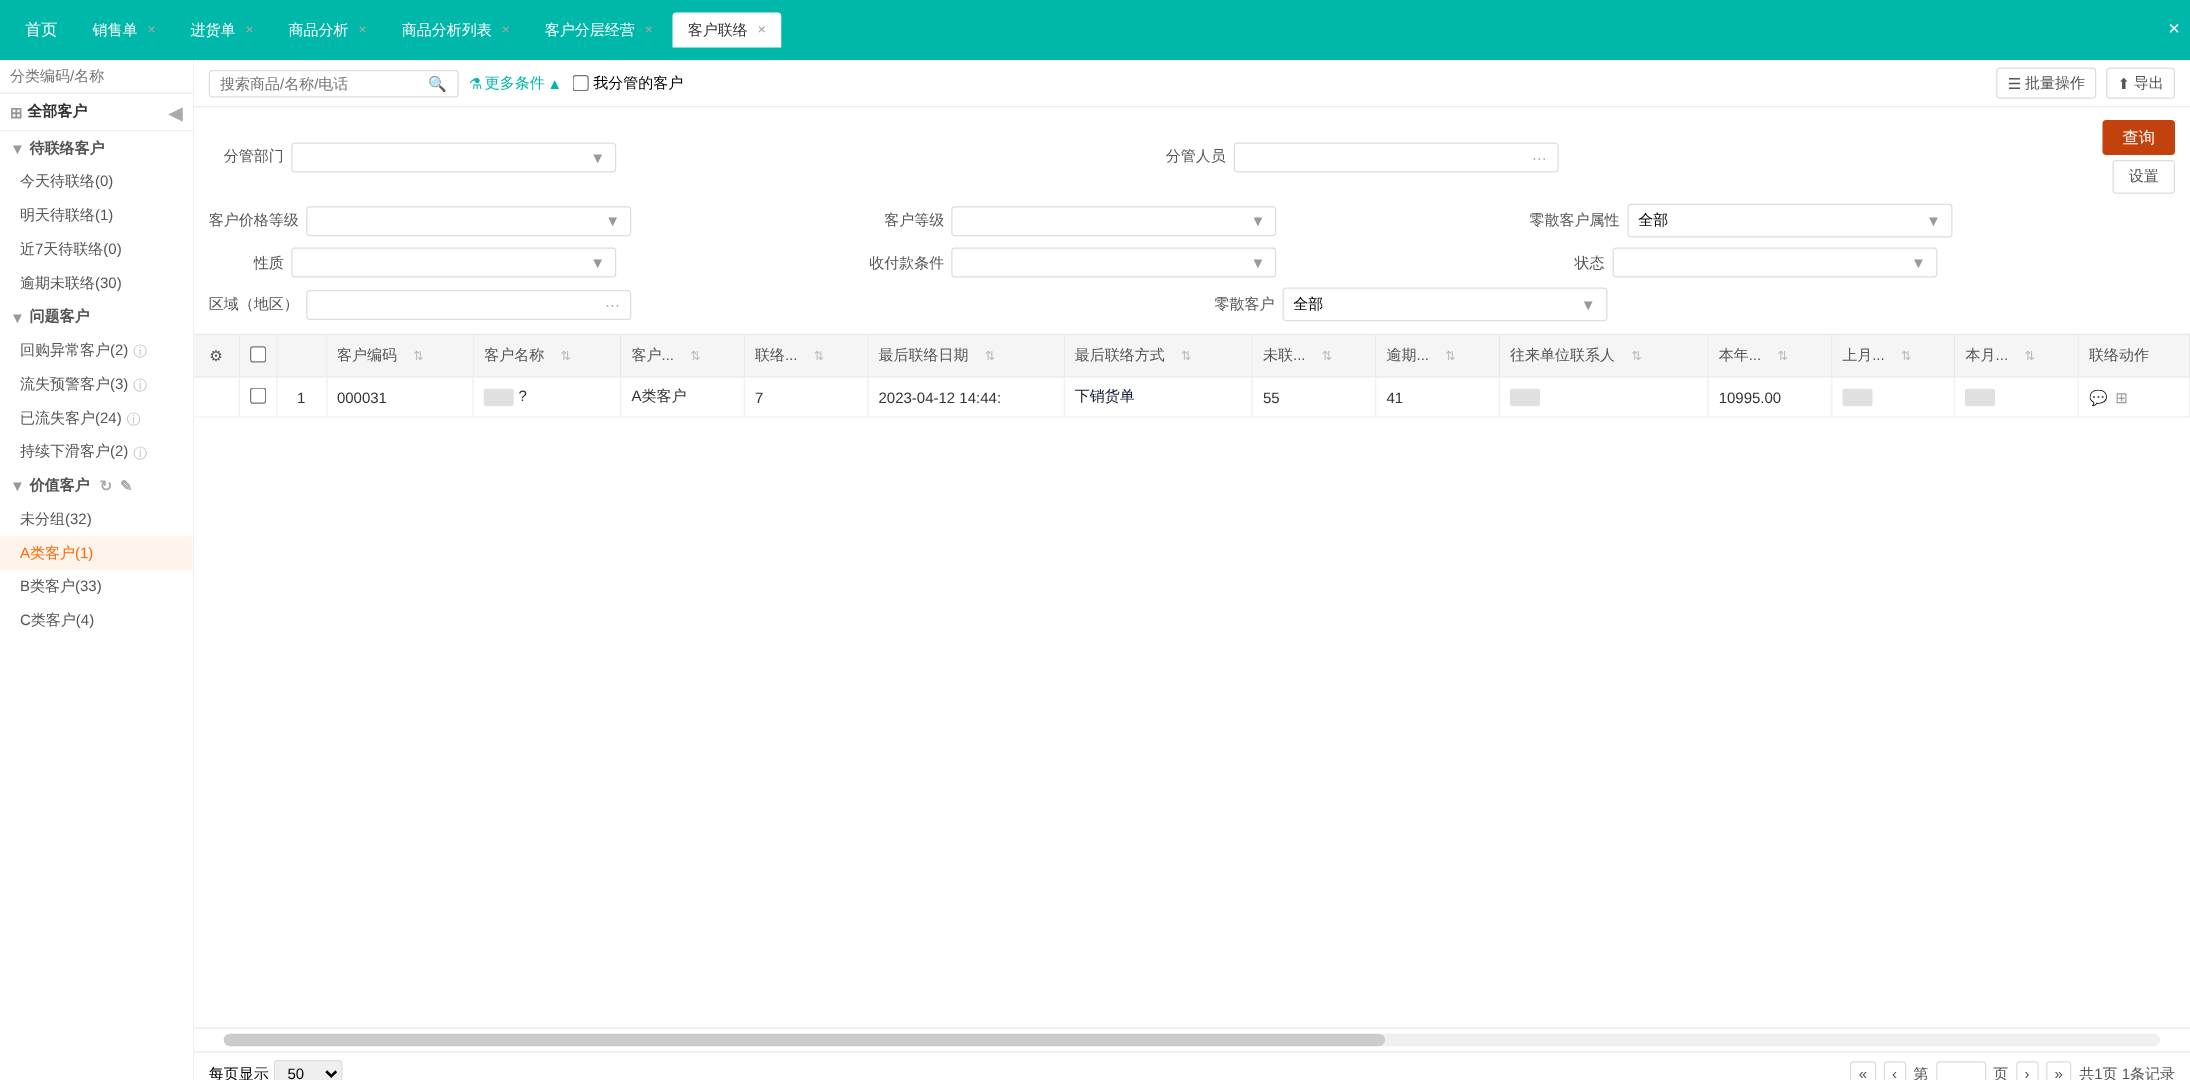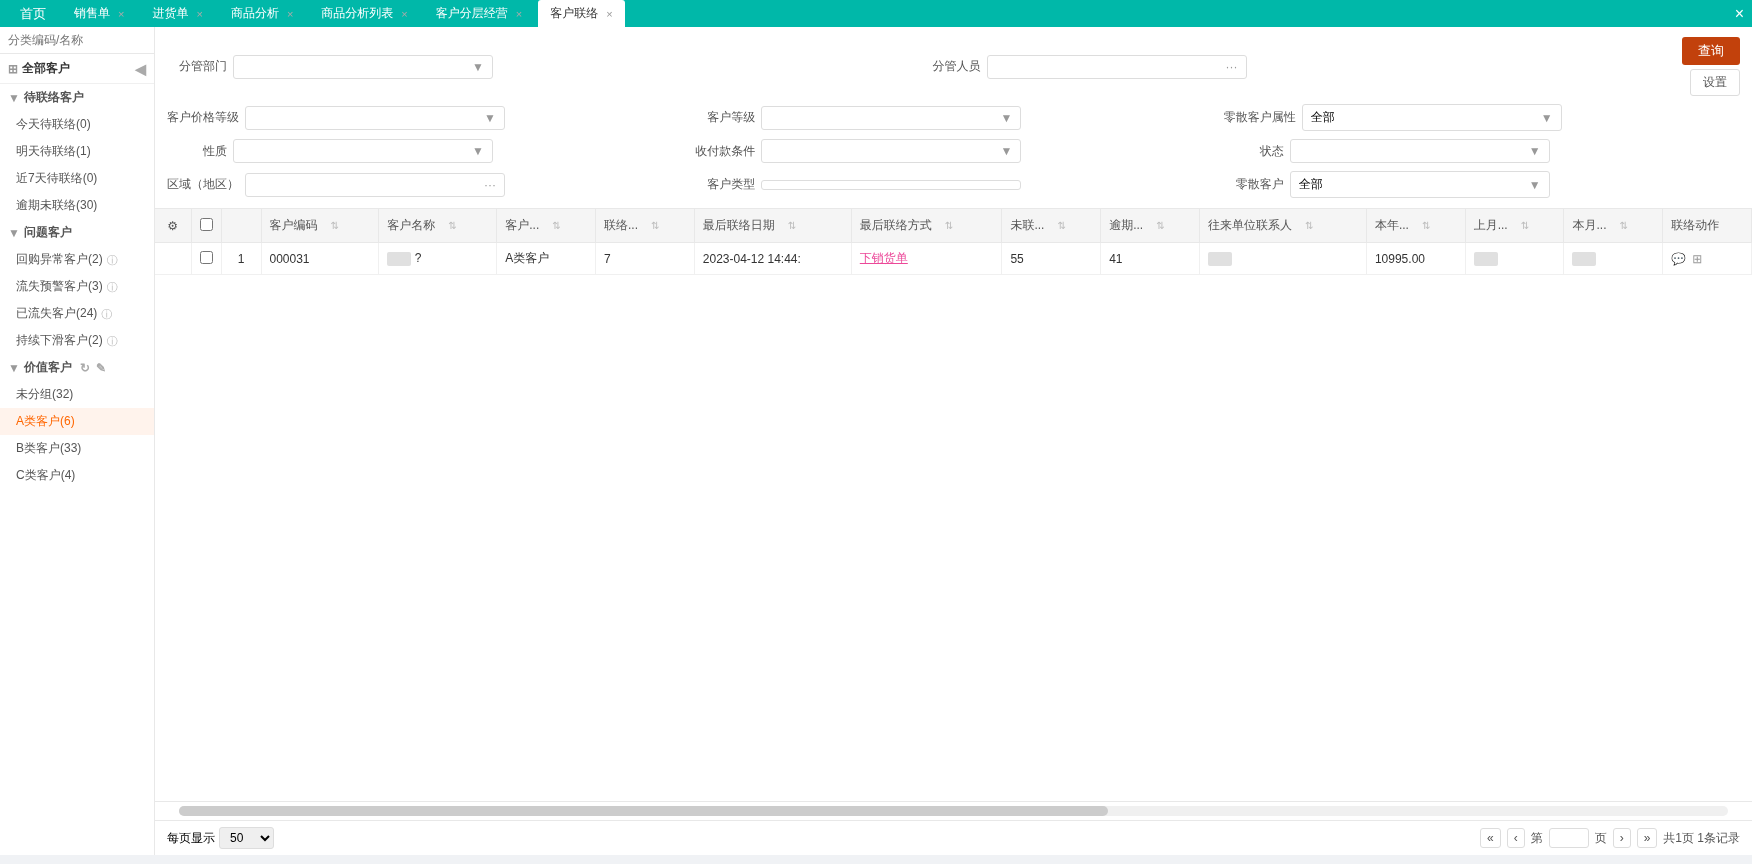--- a/index.html
+++ b/index.html
@@ -1,19 +1,19 @@
 <!DOCTYPE html>
 <html><head>
   <meta charset="utf-8">
   <style>
     * { box-sizing: border-box; margin: 0; padding: 0; font-family: "Microsoft YaHei", Arial, sans-serif; font-size: 12px; }
     body { background: #f0f2f5; width: 1752px; height: 864px; overflow: hidden; }
 
     
-    .top-nav { display: flex; align-items: center; background: #00b8a9; height: 27px; padding: 0 8px; gap: 4px; }
+    .top-nav { display: flex; align-items: center; background: #00b8a9; height: 48px; padding: 0 8px; gap: 4px; }
     .nav-tab { display: flex; align-items: center; padding: 0 12px; height: 28px; color: #fff; cursor: pointer; border-radius: 3px 3px 0 0; font-size: 13px; gap: 4px; }
     .nav-tab.active { background: #fff; color: #333; border-radius: 3px 3px 0 0; }
     .nav-tab .close-x { font-size: 11px; color: #aaa; margin-left: 4px; }
     .nav-tab.active .close-x { color: #999; }
     .nav-home { color: #fff; font-size: 13px; padding: 0 12px; height: 28px; display: flex; align-items: center; cursor: pointer; }
     .top-nav-close { margin-left: auto; color: #fff; cursor: pointer; font-size: 16px; }
 
     
     .main-layout { display: flex; height: calc(864px - 36px); }
 
@@ -52,21 +52,21 @@
 
     
     .table-area { flex: 1; overflow: auto; }
     table { width: 100%; border-collapse: collapse; font-size: 12px; }
     thead tr { background: #f5f5f5; }
     th { padding: 8px 8px; border-bottom: 1px solid #e8e8e8; border-right: 1px solid #e8e8e8; text-align: left; color: #555; font-weight: normal; white-space: nowrap; position: sticky; top: 0; background: #f5f5f5; z-index: 1; }
     td { padding: 7px 8px; border-bottom: 1px solid #f0f0f0; border-right: 1px solid #f0f0f0; color: #333; white-space: nowrap; }
     .col-settings { width: 36px; text-align: center; }
     .col-checkbox { width: 30px; text-align: center; }
     .col-index { width: 40px; text-align: center; }
-    .link-text { color: #ec4899; cursor: pointer; text-decoration: underline; }
+    .link-text { color: #0f172a; cursor: pointer; }
     .row-action { display: flex; align-items: center; gap: 6px; }
     .action-icon { cursor: pointer; color: #999; }
 
     
     .bottom-bar { padding: 6px 12px; border-top: 1px solid #e8e8e8; display: flex; align-items: center; gap: 8px; background: #fff; justify-content: space-between; flex-shrink: 0; }
     .scrollbar-area { height: 10px; background: #f0f0f0; border-radius: 5px; flex: 1; margin: 0 12px; position: relative; }
     .scrollbar-thumb { position: absolute; left: 0; top: 0; height: 10px; width: 60%; background: #ccc; border-radius: 5px; }
     .pagination { display: flex; align-items: center; gap: 6px; color: #555; }
     .pagination-btn { cursor: pointer; color: #555; border: 1px solid #ddd; padding: 2px 6px; border-radius: 3px; background: #fff; }
     .page-input { border: 1px solid #ddd; border-radius: 3px; padding: 2px 6px; width: 40px; text-align: center; outline: none; }
@@ -168,32 +168,57 @@
     <div class="sidebar-group">
       <span style="color:#999;">▼</span>
       <span>价值客户</span>
       <span style="color:#aaa;margin-left:4px;cursor:pointer;">↻</span>
       <span style="color:#aaa;margin-left:2px;cursor:pointer;">✎</span>
     </div>
     <div class="sidebar-item">
       <span>未分组(32)</span>
     </div>
     <div class="sidebar-item active">
-      <span>A类客户(6)</span>
+      <span>A类客户(1)</span>
     </div>
     <div class="sidebar-item">
       <span>B类客户(33)</span>
     </div>
     <div class="sidebar-item">
       <span>C类客户(4)</span>
     </div>
   </div>
 
   <div class="content-area">
 
+    <div class="filter-bar">
+      <div class="filter-search">
+        <input type="text" style="border: none; outline: none; font-size: 12px; flex: 1 1 0%;" placeholder="搜索商品/名称/电话">
+        <span style="color:#00b8a9;cursor:pointer;">🔍</span>
+      </div>
+      <div class="filter-more">
+        <span style="color:#00b8a9;">⚗</span>
+        <span>更多条件</span>
+        <span>▲</span>
+      </div>
+      <div class="filter-my">
+        <input type="checkbox" style="">
+        <span>我分管的客户</span>
+      </div>
+      <div class="filter-actions">
+        <div class="btn-batch">
+          <span>☰</span>
+          <span>批量操作</span>
+        </div>
+        <div class="btn-export">
+          <span>⬆</span>
+          <span>导出</span>
+        </div>
+      </div>
+    </div>
 
     <div class="filter-form">
 
       <div class="filter-row">
         <div class="filter-field">
           <span class="filter-label">分管部门</span>
           <div class="filter-select" style="max-width:260px;">
             <span></span>
             <span class="filter-select-caret">▼</span>
           </div>
@@ -258,26 +283,20 @@
           </div>
         </div>
       </div>
 
       <div class="filter-row" style="margin-bottom:0;">
         <div class="filter-field">
           <span class="filter-label">区域（地区）</span>
           <div class="filter-select" style="max-width:260px;">
             <span></span>
             <span class="filter-dots">···</span>
-          </div>
-        </div>
-        <div class="filter-field">
-          <span class="filter-label">客户类型</span>
-          <div class="filter-select" style="max-width:260px;">
-            <span></span>
           </div>
         </div>
         <div class="filter-field">
           <span class="filter-label">零散客户</span>
           <div class="filter-select" style="max-width:260px;">
             <span>全部</span>
             <span class="filter-select-caret">▼</span>
           </div>
         </div>
       </div>

